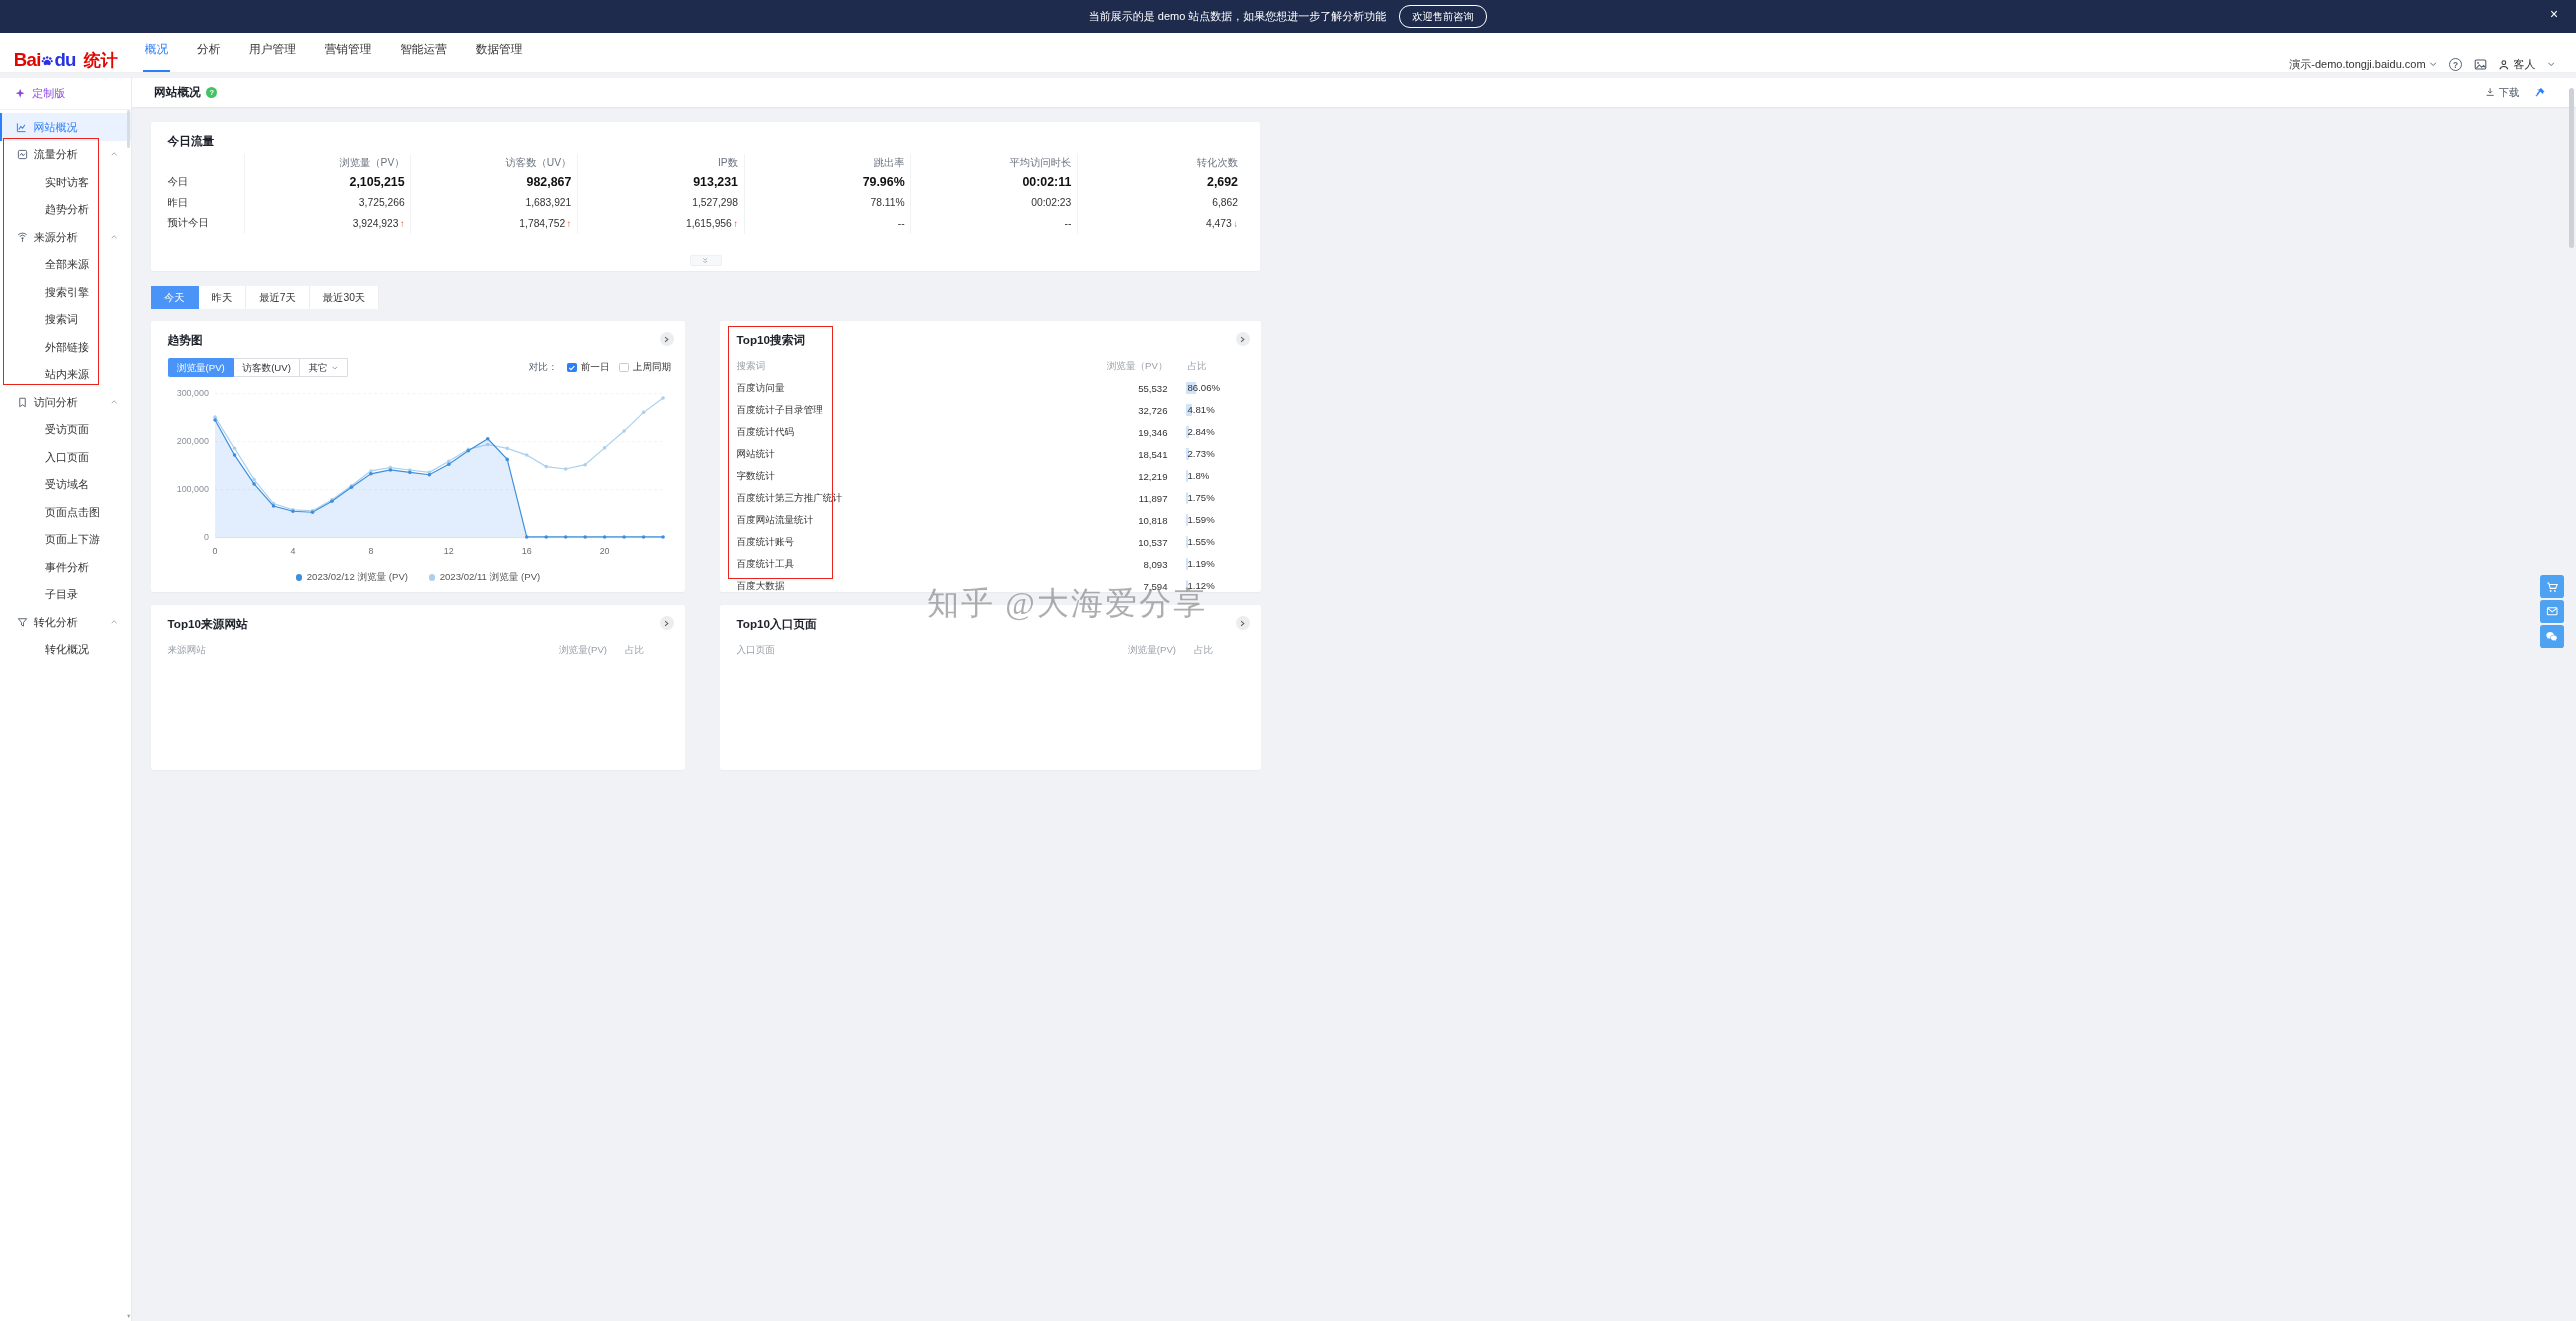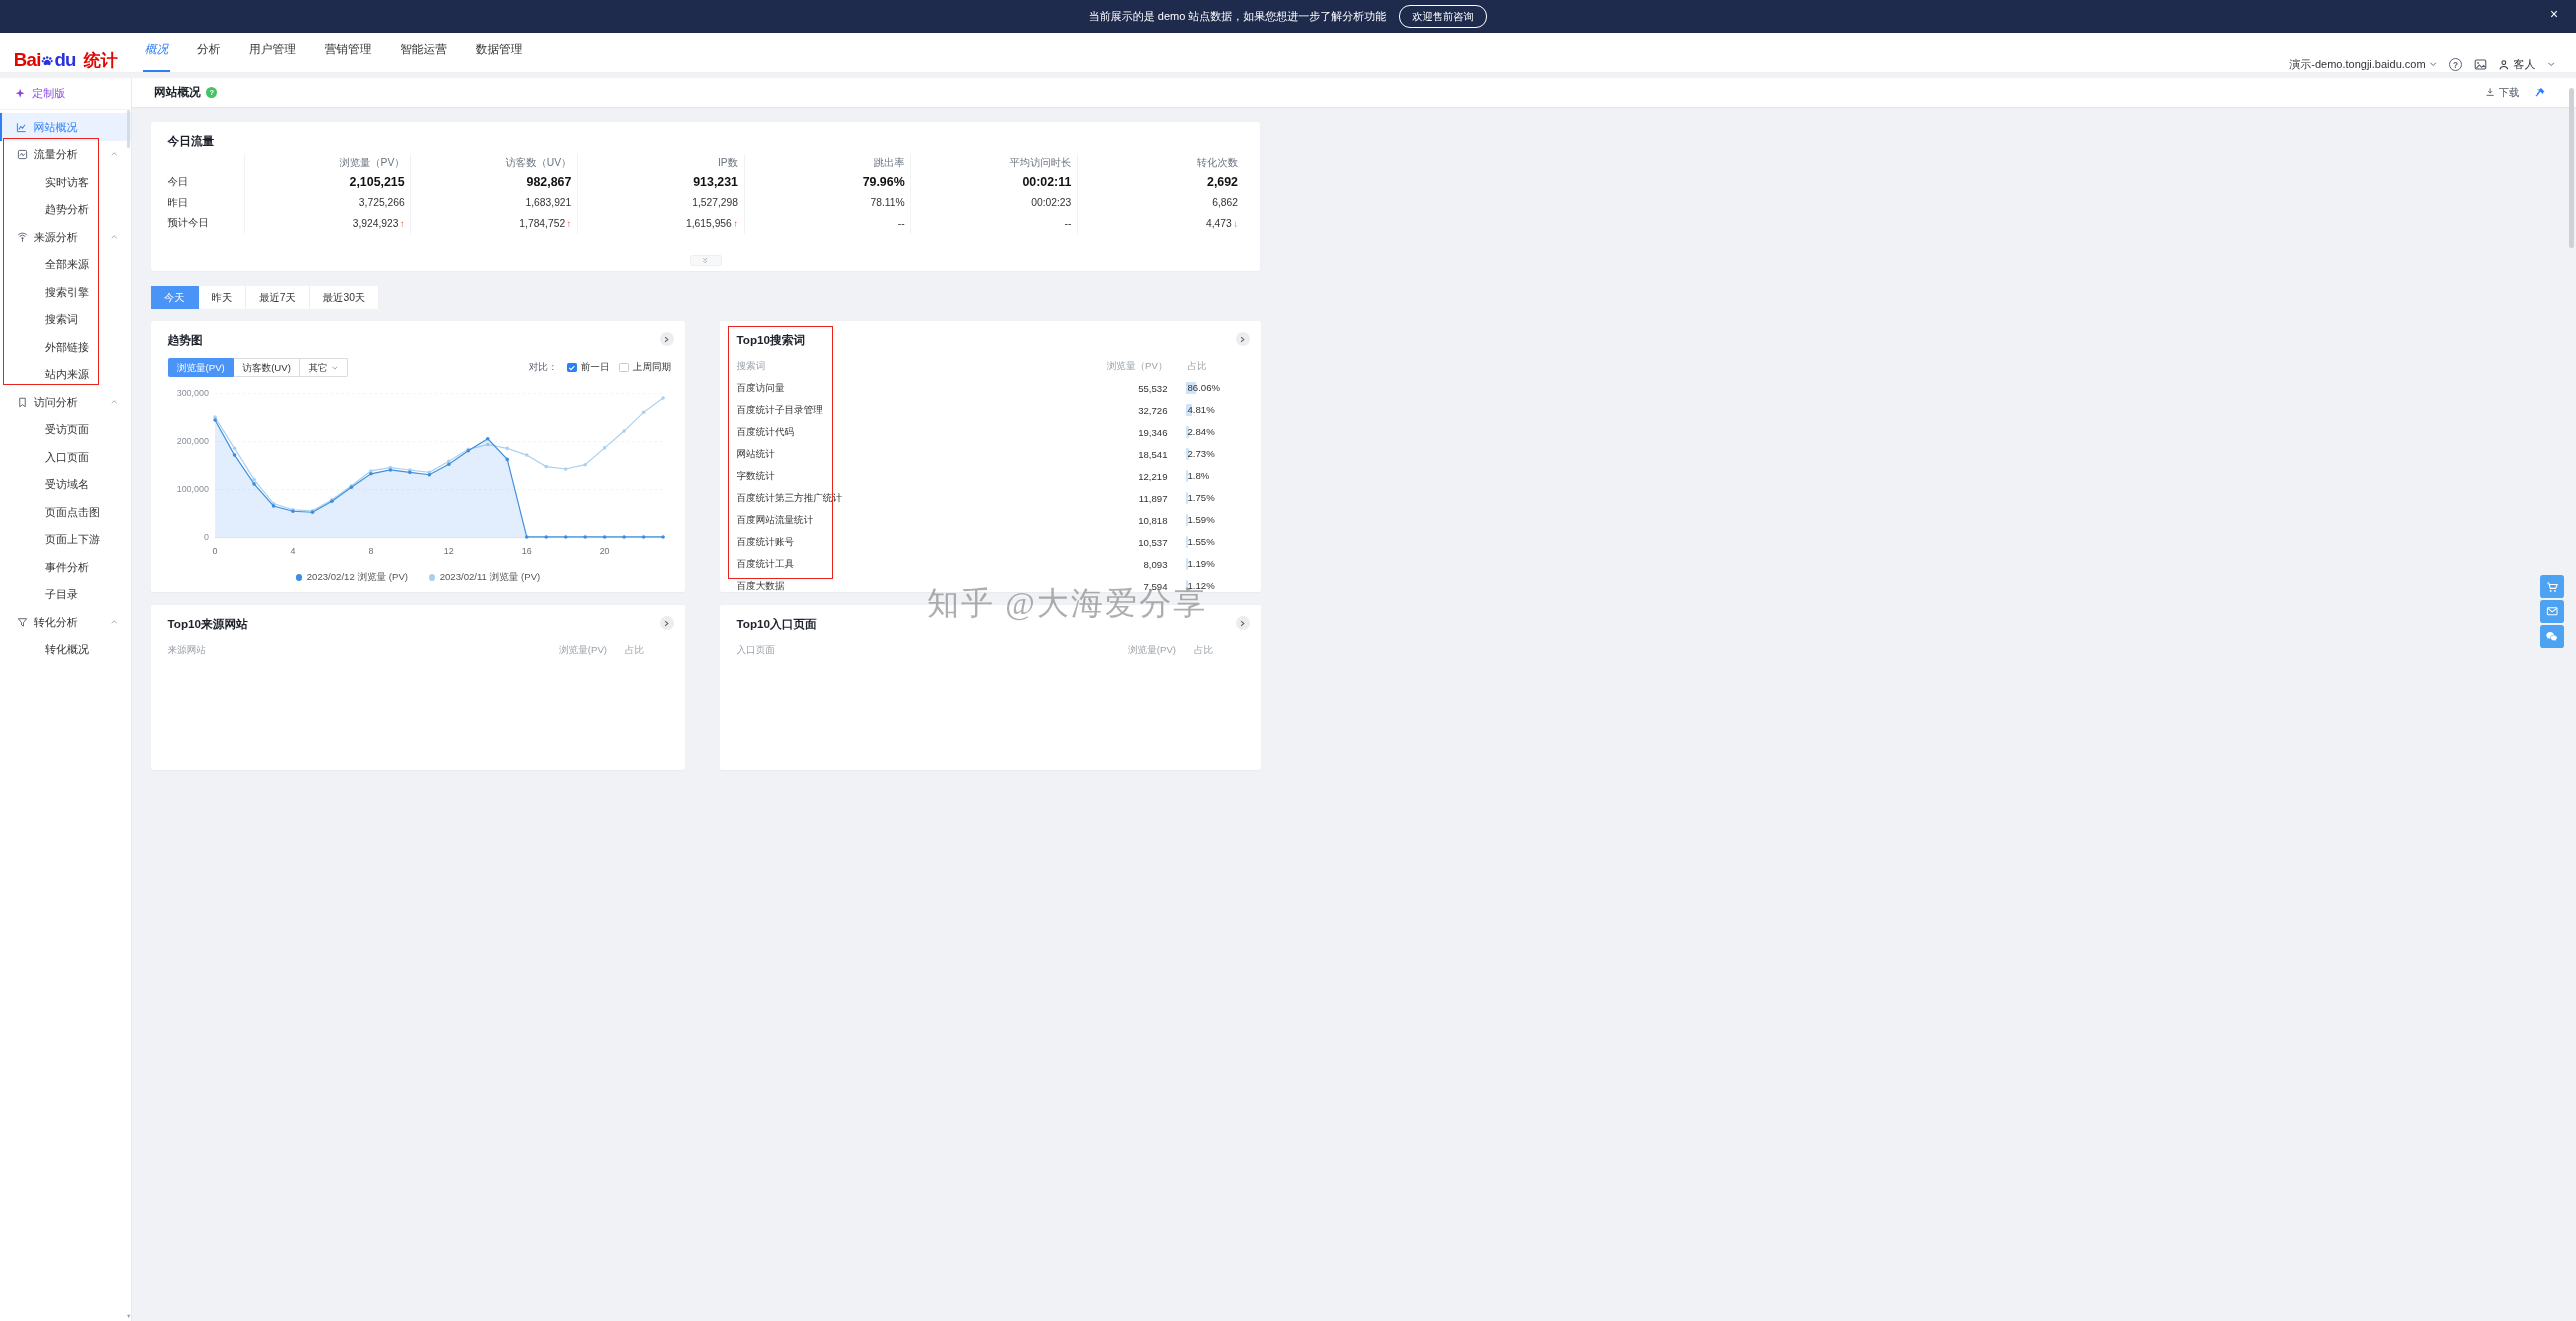--- a/index.html
+++ b/index.html
@@ -14,21 +14,21 @@
   
   .hdr{position:absolute;left:0;top:33px;width:100%;height:40px;background:#fff;z-index:15;
     border-bottom:0.7px solid #EFEFEF;display:flex;align-items:flex-end;}
   .logo{display:flex;align-items:baseline;margin-left:13.8px;width:120px;cursor:pointer;}
   .logo-bai{color:#E10600;font-size:18.6px;font-weight:bold;letter-spacing:-0.7px;}
   .logo-paw{color:#2932E1;margin:0 0.7px;position:relative;top:1.4px;}
   .logo-du{color:#2932E1;font-size:18.6px;font-weight:bold;letter-spacing:-0.7px;}
   .logo-suffix{color:#E10600;font-size:17px;font-weight:bold;margin-left:8px;}
   .nav{display:flex;gap:26px;margin-left:9.6px;height:45px;}
   .nav-item{font-size:11.7px;color:#333;line-height:43px;cursor:pointer;border-bottom:2.1px solid transparent;padding:0 1.4px;}
-  .nav-item.active{color:#2D7FF9;border-bottom-color:#2D7FF9;font-weight:500;font-style:italic;}
+  .nav-item.active{color:#2D7FF9;border-bottom-color:#2D7FF9;font-weight:500;}
   .hdr-right{margin-left:auto;display:flex;align-items:center;gap:11.7px;padding-right:20.6px;font-size:11px;color:#333;}
   .hr-ic{display:inline-flex;align-items:center;color:#4E5969;cursor:pointer;}
   .help-circ{width:13px;height:13px;border:1px solid #5A6472;border-radius:50%;display:inline-flex;
     align-items:center;justify-content:center;font-size:8.3px;color:#5A6472;font-weight:bold;cursor:pointer;}
   .user-box{display:flex;align-items:center;gap:3.4px;cursor:pointer;}
   
   .sidebar{position:absolute;left:0;top:78px;width:132px;bottom:0;background:#fff;border-right:0.7px solid #E8EAED;z-index:10;}
   .side-edition{height:32px;display:flex;align-items:center;gap:6.2px;padding-left:15px;color:#8B46E4;
     font-size:11px;border-bottom:0.7px solid #F2F2F2;cursor:pointer;}
   .side-overview{height:27.5px;margin-top:3.4px;display:flex;align-items:center;gap:6.2px;padding-left:14.4px;

